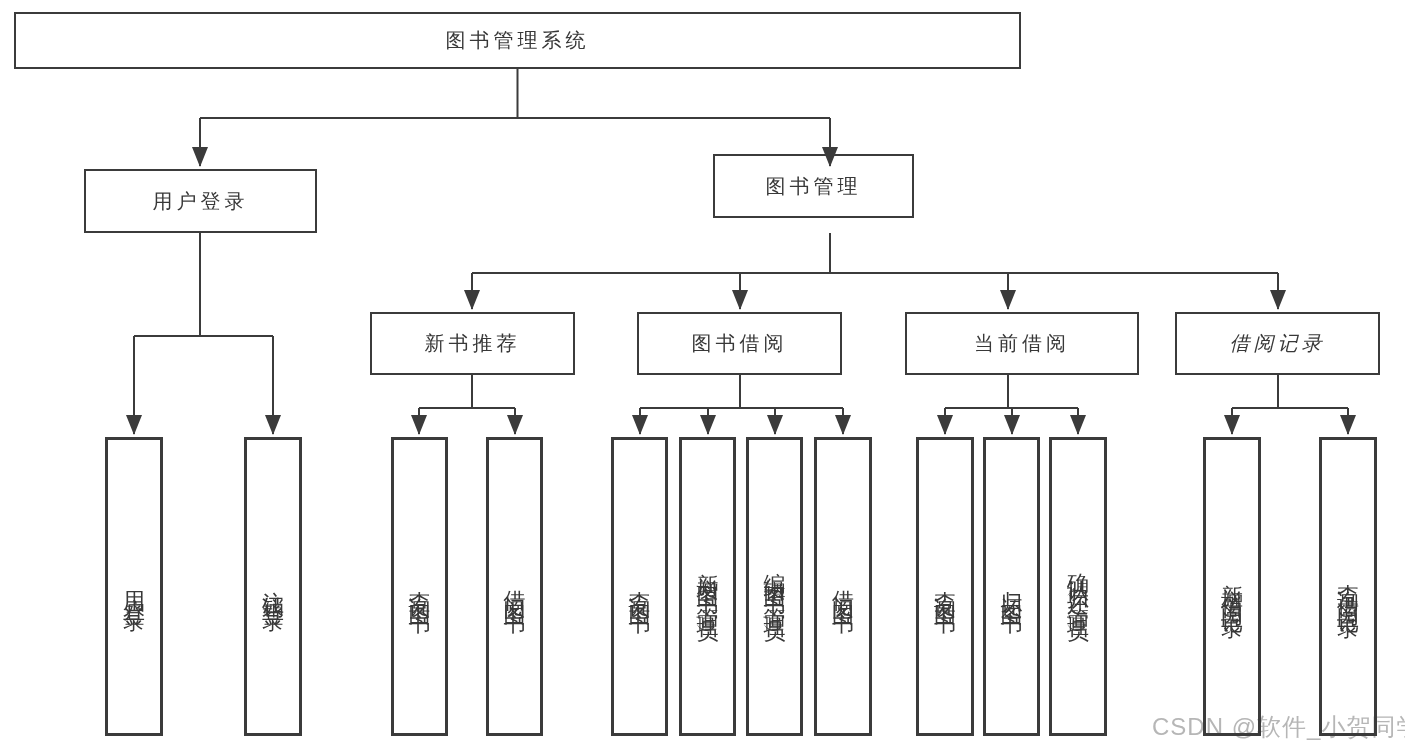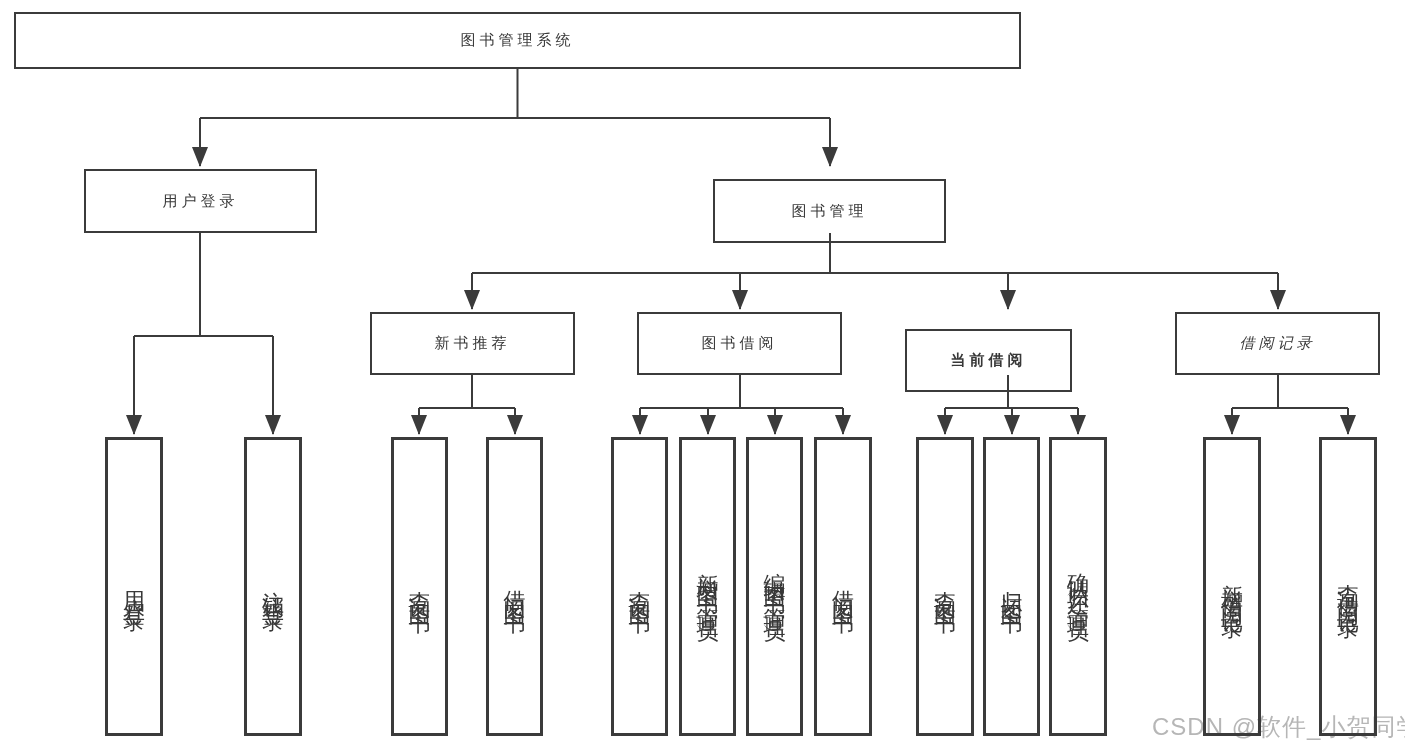--- a/index.html
+++ b/index.html
@@ -23,21 +23,21 @@
   .box{
     position:absolute;
     box-sizing:border-box;
     border:2px solid var(--box-border,#3b3b3b);
     background:transparent;
     display:flex;align-items:center;justify-content:center;
     color:var(--text,#383838);
     z-index:2;
   }
   .hbox span{
-    font-size:15px;letter-spacing:4px;white-space:nowrap;
+    font-size:20px;letter-spacing:4px;white-space:nowrap;
     color:var(--text,#383838);
   }
   .vbox{border-width:3px;}
   .vbox span{
     writing-mode:vertical-rl;
     text-orientation:mixed;
     font-size:22px;
     letter-spacing:7px;
     line-height:1;
     color:var(--text,#383838);
@@ -121,31 +121,31 @@
 
   <div id="watermark">CSDN @软件_小贺同学</div>
 
   <div class="box hbox" style="left:14px;top:12px;width:1007px;height:57px;">
     <span>图书管理系统</span>
   </div>
 
   <div class="box hbox" style="left:84px;top:169px;width:233px;height:64px;">
     <span>用户登录</span>
   </div>
-  <div class="box hbox" style="left:713px;top:179px;width:233px;height:64px;">
+  <div class="box hbox" style="left:713px;top:154px;width:201px;height:64px;">
     <span>图书管理</span>
   </div>
 
   <div class="box hbox" style="left:370px;top:312px;width:205px;height:63px;">
     <span>新书推荐</span>
   </div>
   <div class="box hbox" style="left:637px;top:312px;width:205px;height:63px;">
     <span>图书借阅</span>
   </div>
-  <div class="box hbox" style="left:905px;top:329px;width:167px;height:63px;font-weight:bold;">
+  <div class="box hbox" style="left:905px;top:312px;width:234px;height:63px;">
     <span>当前借阅</span>
   </div>
   <div class="box hbox" style="left:1175px;top:312px;width:205px;height:63px;font-style:italic;">
     <span>借阅记录</span>
   </div>
 
   <div class="box vbox" style="left:105px;top:437px;width:58px;height:299px;">
     <span>用户登录</span>
   </div>
   <div class="box vbox" style="left:244px;top:437px;width:58px;height:299px;">

